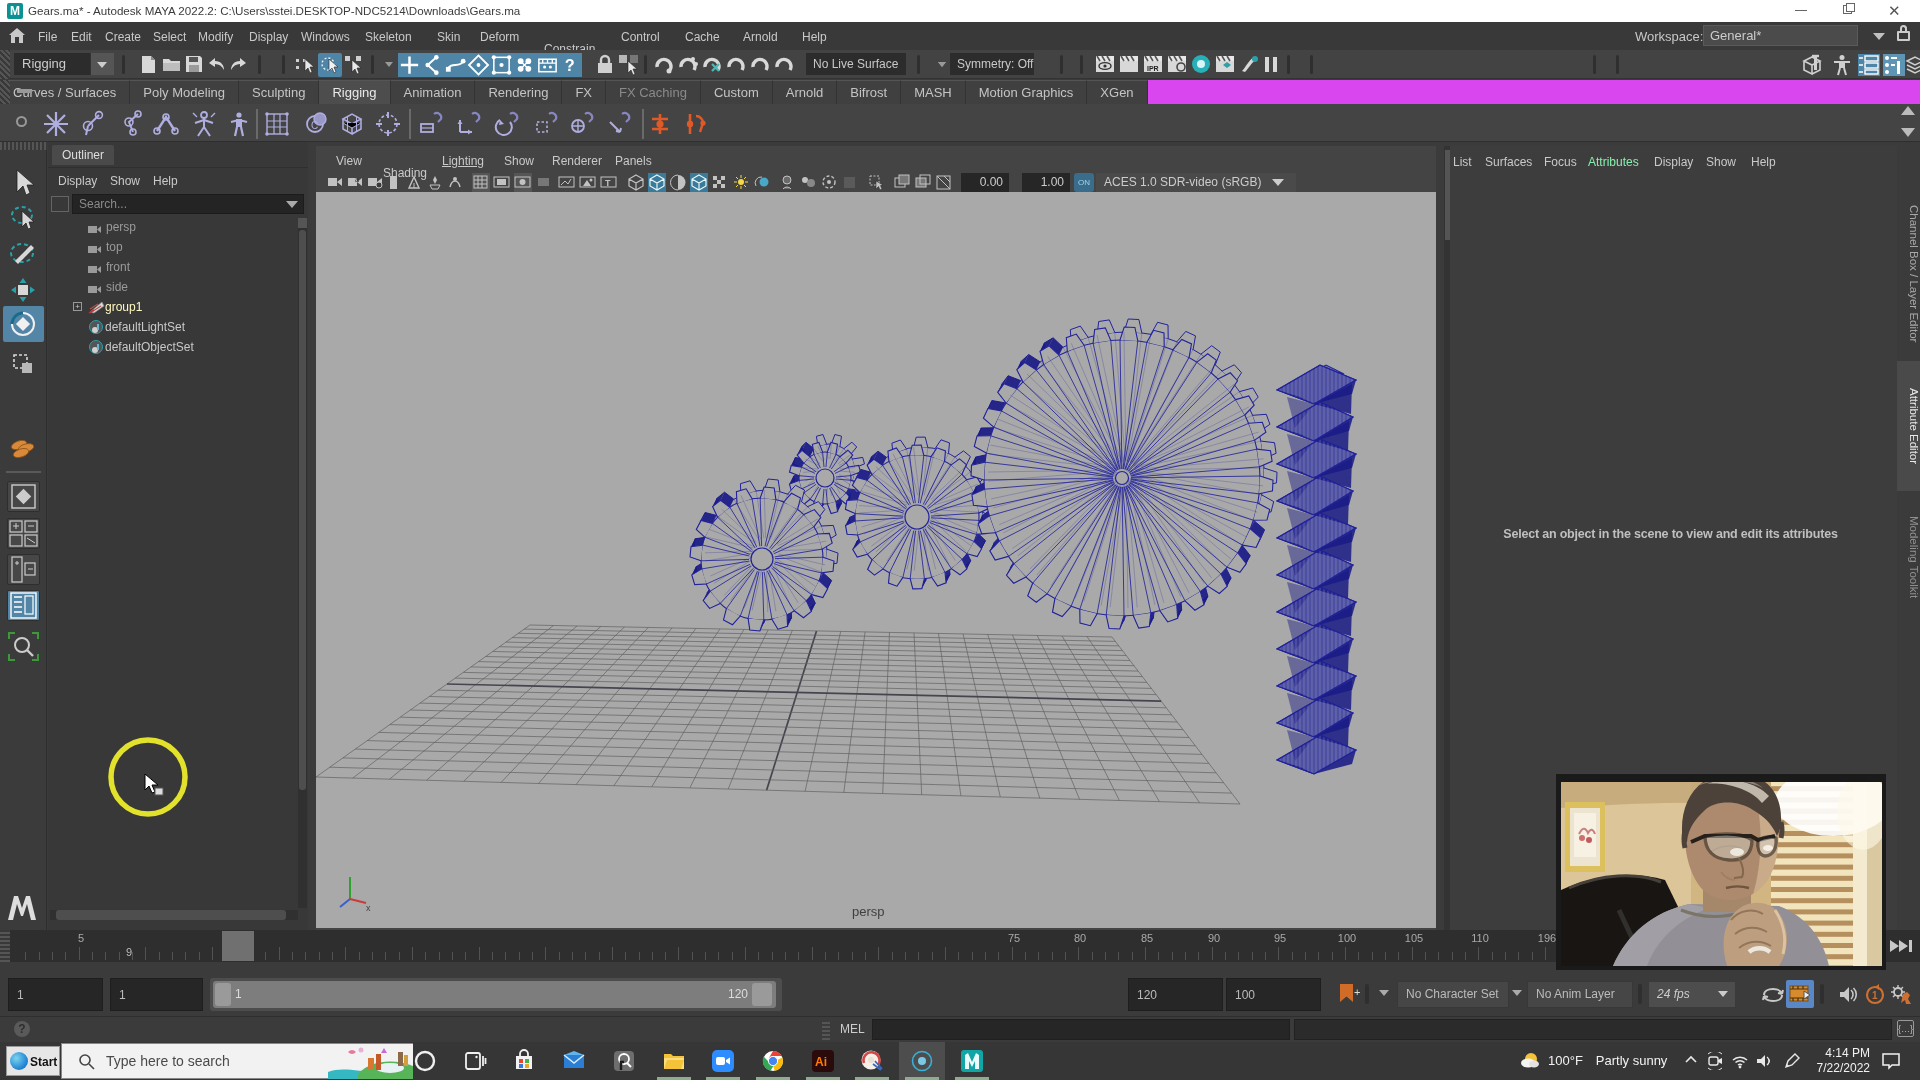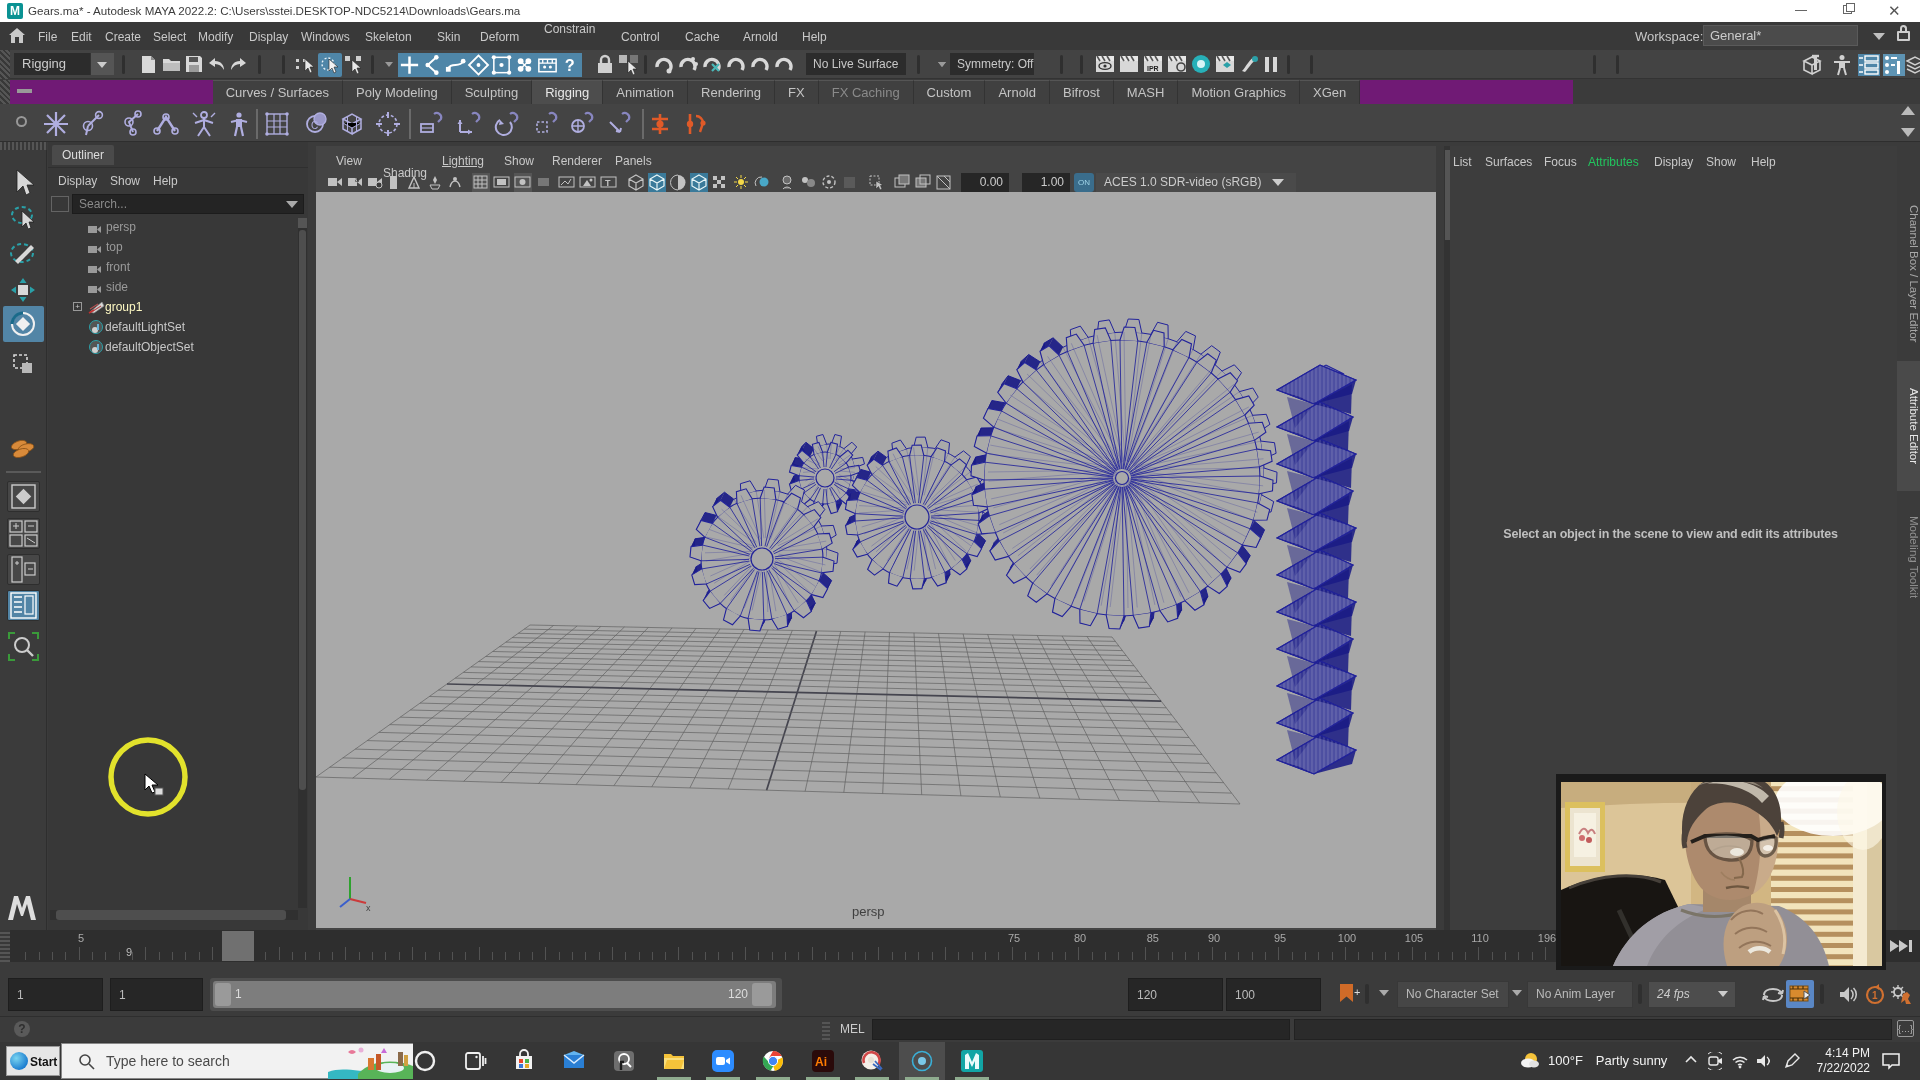--- a/index.html
+++ b/index.html
@@ -27,21 +27,21 @@
   <div class="abs" style="left:38px;top:8px;color:#c9c9c9;font-size:12px;">File</div>
       <div class="abs" style="left:71px;top:8px;color:#c9c9c9;font-size:12px;">Edit</div>
       <div class="abs" style="left:105px;top:8px;color:#c9c9c9;font-size:12px;">Create</div>
       <div class="abs" style="left:153px;top:8px;color:#c9c9c9;font-size:12px;">Select</div>
       <div class="abs" style="left:198px;top:8px;color:#c9c9c9;font-size:12px;">Modify</div>
       <div class="abs" style="left:249px;top:8px;color:#c9c9c9;font-size:12px;">Display</div>
       <div class="abs" style="left:301px;top:8px;color:#c9c9c9;font-size:12px;">Windows</div>
       <div class="abs" style="left:365px;top:8px;color:#c9c9c9;font-size:12px;">Skeleton</div>
       <div class="abs" style="left:437px;top:8px;color:#c9c9c9;font-size:12px;">Skin</div>
       <div class="abs" style="left:480px;top:8px;color:#c9c9c9;font-size:12px;">Deform</div>
-      <div class="abs" style="left:544px;top:0;color:#c9c9c9;font-size:12px;">Constrain</div>
+      <div class="abs" style="left:544px;top:20px;color:#c9c9c9;font-size:12px;">Constrain</div>
       <div class="abs" style="left:621px;top:8px;color:#c9c9c9;font-size:12px;">Control</div>
       <div class="abs" style="left:685px;top:8px;color:#c9c9c9;font-size:12px;">Cache</div>
       <div class="abs" style="left:743px;top:8px;color:#c9c9c9;font-size:12px;">Arnold</div>
       <div class="abs" style="left:802px;top:8px;color:#c9c9c9;font-size:12px;">Help</div>
   <div class="abs menu" style="left:1635px;top:7px;">Workspace:</div>
   <div class="abs" style="left:1703px;top:3px;width:155px;height:21px;background:#4b4b4b;border:1px solid #5a5a5a;color:#ccc;font-size:13px;padding:2px 6px;">General*</div>
   <div class="abs" style="left:1873px;top:11px;width:0;height:0;border-left:6px solid transparent;border-right:6px solid transparent;border-top:7px solid #c0c0c0;"></div>
   <div class="abs" style="left:1897px;top:4px;width:13px;height:10px;border:2px solid #ccc;border-radius:1px;top:9px;"></div>
   <div class="abs" style="left:1900px;top:3px;width:7px;height:8px;border:2px solid #ccc;border-bottom:none;border-radius:4px 4px 0 0;"></div>
 </div>
@@ -241,21 +241,21 @@
           <circle cx="5" cy="12" r="2" fill="#fff"></circle>
           <circle cx="5" cy="19" r="2" fill="#fff"></circle>
           <path d="M9 5 h6 M9 12 h4" stroke="#fff" stroke-width="1.8"></path>
           <rect x="15" y="8" width="3" height="13" fill="#fff"></rect>
         </svg></div>
       <div class="abs" style="left:1905px;top:5px;width:15px;height:20px;overflow:hidden;"><svg width="20" height="20" viewBox="0 0 20 20">
           <path d="M2 6 L10 2 L18 6 L10 10 Z M2 10 L10 14 L18 10 M2 14 L10 18 L18 14" fill="none" stroke="#d0d0d0" stroke-width="1.4"></path>
         </svg></div>
 </div>
 
-<div class="abs" style="left:0;top:80px;width:1573px;height:24px;background:#701a75;text-align:center;">
+<div class="abs" style="left:0;top:80px;width:1920px;height:24px;background:#d946ef;">
   <div class="abs" style="left:0;top:0;width:10px;height:60px;background:repeating-linear-gradient(45deg,#555 0 2px,#383838 2px 4px);"></div>
   <div class="abs" style="left:17px;top:9px;width:15px;height:4px;border-top:2px solid #999;border-bottom:2px solid #999;"></div>
   <div style="display:inline-block;height:24px;background:#404040;color:#c4c4c4;font-size:13px;padding:4px 13px 0 13px;border-right:1px solid #333;border-top:1px solid #555;">Curves / Surfaces</div><div style="display:inline-block;height:24px;background:#404040;color:#c4c4c4;font-size:13px;padding:4px 13px 0 13px;border-right:1px solid #333;border-top:1px solid #555;">Poly Modeling</div><div style="display:inline-block;height:24px;background:#404040;color:#c4c4c4;font-size:13px;padding:4px 13px 0 13px;border-right:1px solid #333;border-top:1px solid #555;">Sculpting</div><div style="display:inline-block;height:24px;background:#4d4d4d;color:#e8e8e8;font-size:13px;padding:4px 13px 0 13px;border-right:1px solid #333;border-top:1px solid #555;">Rigging</div><div style="display:inline-block;height:24px;background:#404040;color:#c4c4c4;font-size:13px;padding:4px 13px 0 13px;border-right:1px solid #333;border-top:1px solid #555;">Animation</div><div style="display:inline-block;height:24px;background:#404040;color:#c4c4c4;font-size:13px;padding:4px 13px 0 13px;border-right:1px solid #333;border-top:1px solid #555;">Rendering</div><div style="display:inline-block;height:24px;background:#404040;color:#c4c4c4;font-size:13px;padding:4px 13px 0 13px;border-right:1px solid #333;border-top:1px solid #555;">FX</div><div style="display:inline-block;height:24px;background:#404040;color:#8a8a8a;font-size:13px;padding:4px 13px 0 13px;border-right:1px solid #333;border-top:1px solid #555;">FX Caching</div><div style="display:inline-block;height:24px;background:#404040;color:#c4c4c4;font-size:13px;padding:4px 13px 0 13px;border-right:1px solid #333;border-top:1px solid #555;">Custom</div><div style="display:inline-block;height:24px;background:#404040;color:#c4c4c4;font-size:13px;padding:4px 13px 0 13px;border-right:1px solid #333;border-top:1px solid #555;">Arnold</div><div style="display:inline-block;height:24px;background:#404040;color:#c4c4c4;font-size:13px;padding:4px 13px 0 13px;border-right:1px solid #333;border-top:1px solid #555;">Bifrost</div><div style="display:inline-block;height:24px;background:#404040;color:#c4c4c4;font-size:13px;padding:4px 13px 0 13px;border-right:1px solid #333;border-top:1px solid #555;">MASH</div><div style="display:inline-block;height:24px;background:#404040;color:#c4c4c4;font-size:13px;padding:4px 13px 0 13px;border-right:1px solid #333;border-top:1px solid #555;">Motion Graphics</div><div style="display:inline-block;height:24px;background:#404040;color:#c4c4c4;font-size:13px;padding:4px 13px 0 13px;border-right:1px solid #333;border-top:1px solid #555;">XGen</div>
 </div>
 
 <div class="abs" style="left:0;top:104px;width:1920px;height:38px;background:#444444;border-bottom:1px solid #2e2e2e;">
   <div class="abs" style="left:16px;top:12px;width:11px;height:11px;border-radius:50%;border:2px solid #999;"></div>
   <div class="abs" style="left:256px;top:5px;width:2px;height:30px;background:#6a6a6a;"></div>
       <div class="abs" style="left:409px;top:5px;width:2px;height:30px;background:#6a6a6a;"></div>
       <div class="abs" style="left:642px;top:5px;width:2px;height:30px;background:#6a6a6a;"></div>
@@ -1444,21 +1444,21 @@
     <text x="30" y="40" font-size="9" fill="#444">x</text>
   </svg>
 </div>
 
 <div class="abs" style="left:1444px;top:146px;width:453px;height:784px;background:#3d3d3d;">
   <div class="abs" style="left:0;top:0;width:6px;height:784px;background:#333;"></div>
   <div class="abs" style="left:1px;top:4px;width:5px;height:90px;background:#555;"></div>
   <div class="abs" style="left:9px;top:9px;color:#c9c9c9;font-size:12px;">List</div>
       <div class="abs" style="left:41px;top:9px;color:#c9c9c9;font-size:12px;">Surfaces</div>
       <div class="abs" style="left:100px;top:9px;color:#c9c9c9;font-size:12px;">Focus</div>
-      <div class="abs" style="left:144px;top:9px;color:#22c55e;font-size:12px;">Attributes</div>
+      <div class="abs" style="left:144px;top:9px;color:#86efac;font-size:12px;">Attributes</div>
       <div class="abs" style="left:210px;top:9px;color:#c9c9c9;font-size:12px;">Display</div>
       <div class="abs" style="left:262px;top:9px;color:#c9c9c9;font-size:12px;">Show</div>
       <div class="abs" style="left:307px;top:9px;color:#c9c9c9;font-size:12px;">Help</div>
   <div class="abs" style="left:0;top:381px;width:453px;text-align:center;color:#bfbfbf;font-size:12.5px;font-weight:bold;letter-spacing:-0.2px;">Select an object in the scene to view and edit its attributes</div>
 </div>
 
 <div class="abs" style="left:1897px;top:146px;width:23px;height:784px;background:#3b3b3b;">
   <div class="abs" style="left:0;top:42px;width:23px;height:172px;color:#a8a8a8;font-size:11.5px;writing-mode:vertical-rl;text-align:center;">Channel Box / Layer Editor</div>
   <div class="abs" style="left:0;top:215px;width:23px;height:130px;background:#4a4a4a;color:#e8e8e8;font-size:11.5px;writing-mode:vertical-rl;text-align:center;">Attribute Editor</div>
   <div class="abs" style="left:0;top:352px;width:23px;height:118px;color:#8f8f8f;font-size:11.5px;writing-mode:vertical-rl;text-align:center;">Modeling Toolkit</div>
@@ -1582,21 +1582,21 @@
       <div class="abs" style="left:1532px;top:22px;width:1px;height:8px;background:#525252;"></div>
       <div class="abs" style="left:1545px;top:17px;width:1px;height:13px;background:#525252;"></div>
       <div class="abs" style="left:1558px;top:22px;width:1px;height:8px;background:#525252;"></div>
       <div class="abs" style="left:1572px;top:22px;width:1px;height:8px;background:#525252;"></div>
       <div class="abs" style="left:1585px;top:22px;width:1px;height:8px;background:#525252;"></div>
       <div class="abs" style="left:1598px;top:22px;width:1px;height:8px;background:#525252;"></div>
       <div class="abs" style="left:1612px;top:17px;width:1px;height:13px;background:#525252;"></div>
       <div class="abs" style="left:69px;top:2px;width:24px;text-align:center;color:#aaa;font-size:11px;">5</div>
       <div class="abs" style="left:1002px;top:2px;width:24px;text-align:center;color:#aaa;font-size:11px;">75</div>
       <div class="abs" style="left:1068px;top:2px;width:24px;text-align:center;color:#aaa;font-size:11px;">80</div>
-      <div class="abs" style="left:1135px;top:2px;width:24px;text-align:right;color:#aaa;font-size:11px;">85</div>
+      <div class="abs" style="left:1135px;top:2px;width:24px;text-align:center;color:#aaa;font-size:11px;">85</div>
       <div class="abs" style="left:1202px;top:2px;width:24px;text-align:center;color:#aaa;font-size:11px;">90</div>
       <div class="abs" style="left:1268px;top:2px;width:24px;text-align:center;color:#aaa;font-size:11px;">95</div>
       <div class="abs" style="left:1335px;top:2px;width:24px;text-align:center;color:#aaa;font-size:11px;">100</div>
       <div class="abs" style="left:1402px;top:2px;width:24px;text-align:center;color:#aaa;font-size:11px;">105</div>
       <div class="abs" style="left:1468px;top:2px;width:24px;text-align:center;color:#aaa;font-size:11px;">110</div>
       <div class="abs" style="left:1535px;top:2px;width:24px;text-align:center;color:#aaa;font-size:11px;">196</div>
   <div class="abs" style="left:222px;top:1px;width:32px;height:30px;background:#707070;"></div>
   <div class="abs" style="left:126px;top:16px;color:#bbb;font-size:11px;">9</div>
   <svg class="abs" style="left:1888px;top:8px;" width="28" height="16" viewBox="0 0 28 16">
         <path d="M2 2 L11 8 L2 14 Z M11 2 L20 8 L11 14 Z" fill="#c8c8c8"></path>

